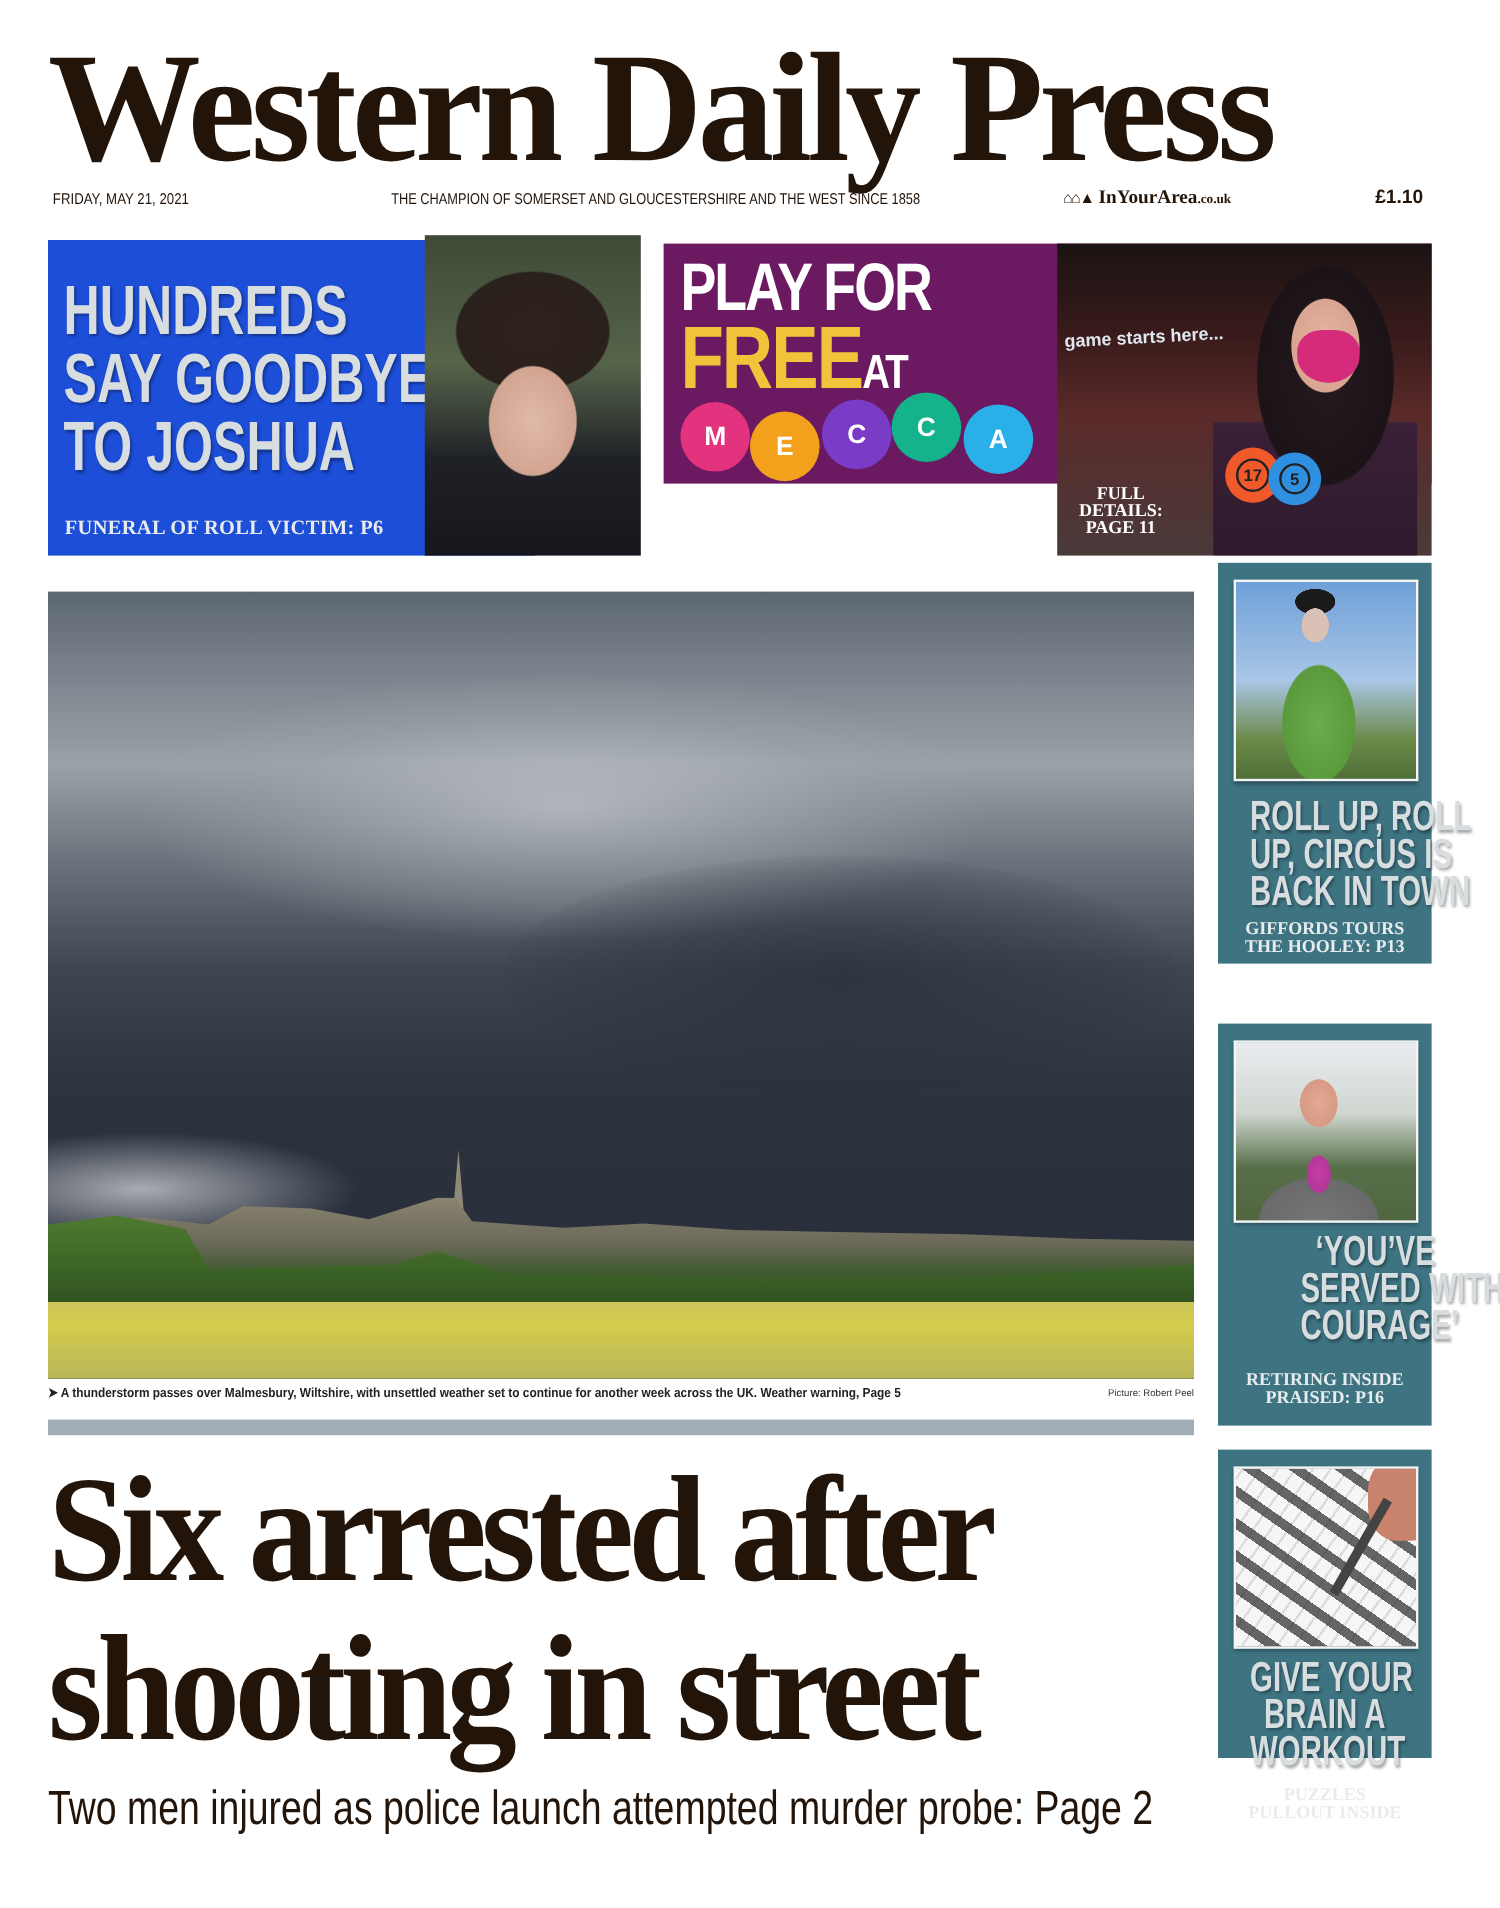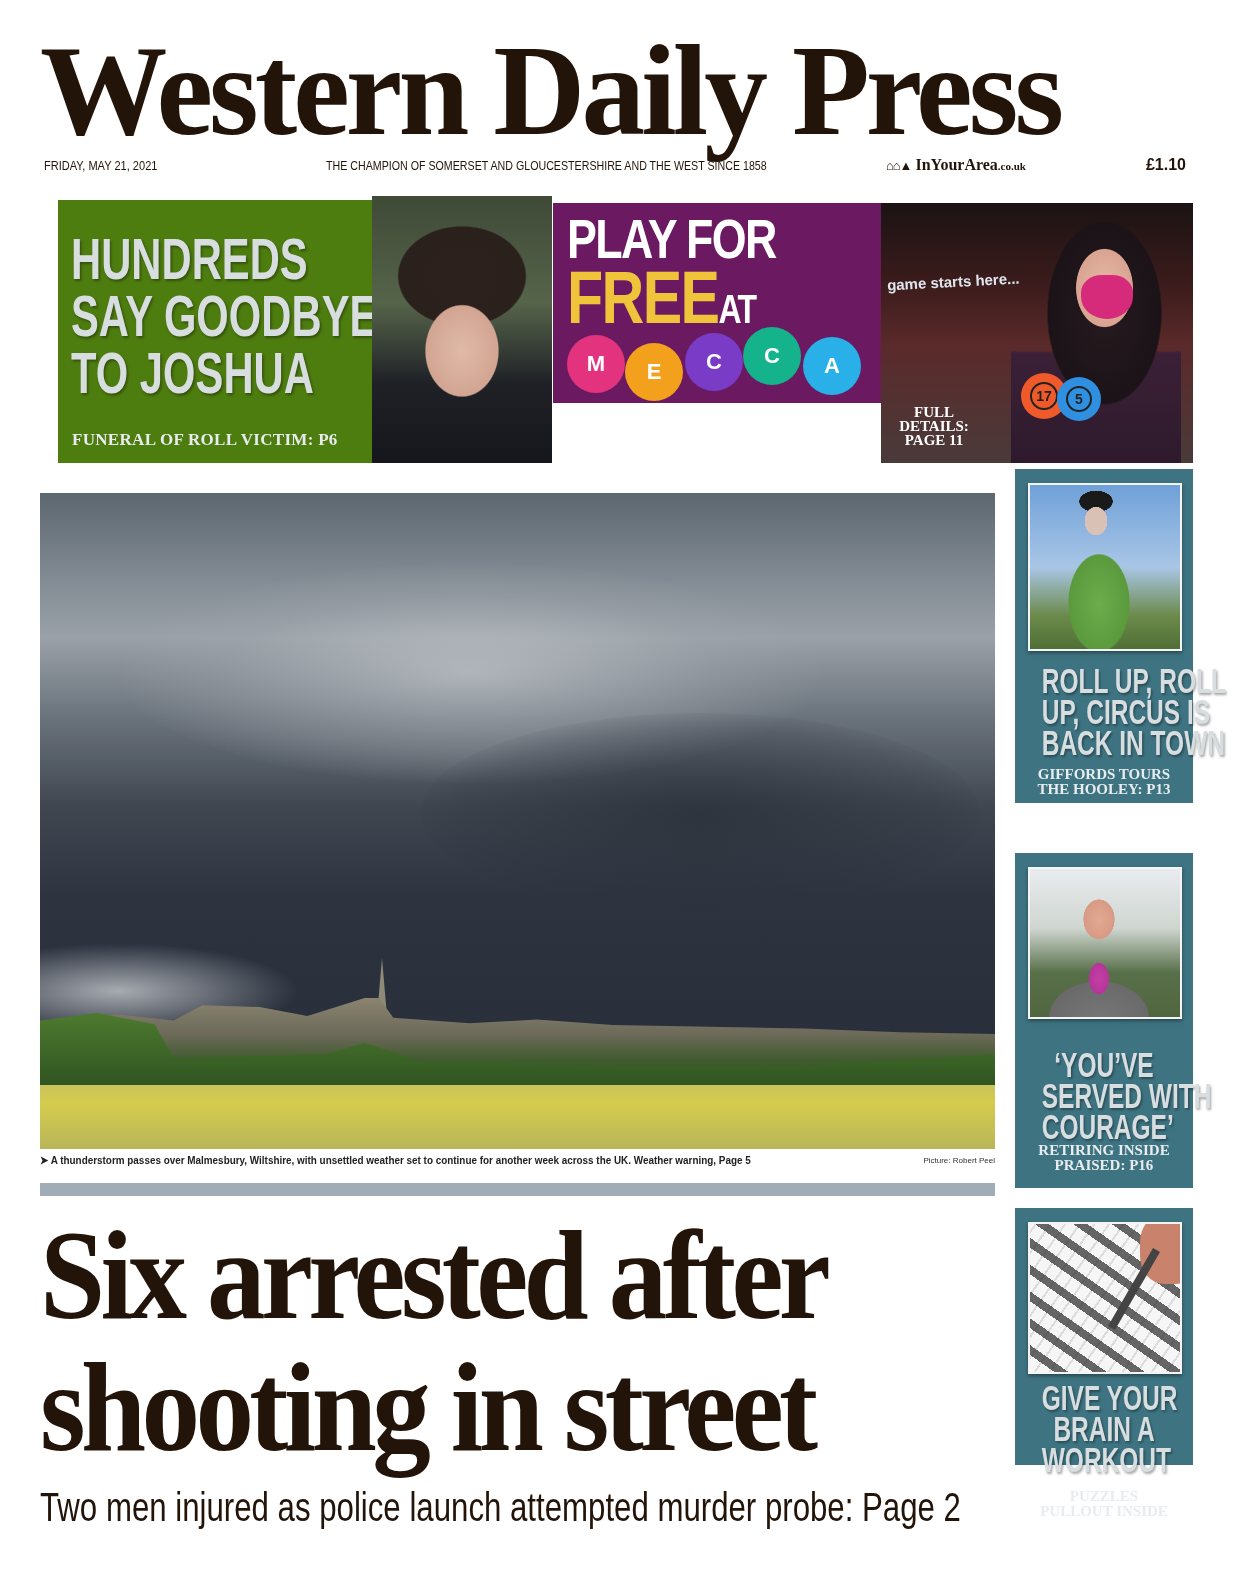--- a/index.html
+++ b/index.html
@@ -17,21 +17,21 @@
   .strapline { position: absolute; left: 40px; top: 156px; width: 1150px; height: 20px;
     font-family: "Liberation Sans", sans-serif; font-size: 13px; color: #231409; }
   .strap-date { position: absolute; left: 4px; top: 2px; transform: scaleX(0.85); transform-origin: left; }
   .strap-champion { position: absolute; left: 286px; top: 2px; transform: scaleX(0.82); transform-origin: left; white-space: nowrap; }
   .strap-inyourarea { position: absolute; left: 846px; top: 0px; font-family: "Liberation Serif", serif; font-weight: bold; font-size: 16px; white-space: nowrap; }
   .strap-inyourarea .small { font-size: 11px; font-weight: bold; text-align: center; }
   .strap-inyourarea .houses { font-size: 13px; letter-spacing: -1px; margin-right: 4px; }
   .strap-price { position: absolute; right: 4px; top: 0px; font-weight: bold; font-size: 16px; }
 
   
-  .promo-joshua { position: absolute; left: 40px; top: 200px; width: 406px; height: 263px; background: #4d7c0f; margin-left: 18px; }
+  .promo-joshua { position: absolute; left: 40px; top: 200px; width: 406px; height: 263px; background: #1d4ed8; }
   .promo-joshua .text { position: absolute; left: 13px; top: 30px; width: 300px; }
   .teal-headline { font-family: "Liberation Sans", sans-serif; font-weight: bold; color: #d8dde0;
     text-shadow: 2px 2px 3px rgba(0,0,0,0.35); transform: scaleX(0.72); transform-origin: left; white-space: nowrap; }
   .promo-joshua .teal-headline { font-size: 58px; line-height: 57px; }
   .promo-joshua .sub { position: absolute; left: 14px; top: 230px; font-family: "Liberation Serif", serif; font-weight: bold;
     font-size: 17px; color: #e8ecee; letter-spacing: 0.3px; white-space: nowrap; }
   .promo-joshua .photo { position: absolute; left: 314px; top: -4px; width: 180px; height: 267px;
     background: radial-gradient(ellipse 60px 75px at 50% 58%, #e0b9a8 0%, #d2a592 60%, transparent 62%),
                 radial-gradient(ellipse 90px 70px at 50% 30%, #2d211c 0%, #2a201c 70%, transparent 72%),
                 linear-gradient(180deg, #3f4a37 0%, #56644a 40%, #1f2127 70%, #15171d 100%); }
@@ -110,21 +110,21 @@
       linear-gradient(180deg, #6fa0d8 0%, #a9c6e6 50%, #6b8a4a 80%, #4f6f36 100%); }
   .box-circus .head { top: 196px; }
   .box-circus .sub { top: 298px; }
 
   .box-bishop { top: 853px; height: 335px; }
   .box-bishop .pic { height: 152px; background:
       radial-gradient(ellipse 22px 28px at 46% 34%, #e2a994 0%, #d89a84 70%, transparent 72%),
       radial-gradient(ellipse 14px 22px at 46% 74%, #c43fa3 0%, #b5359a 70%, transparent 72%),
       radial-gradient(ellipse 70px 50px at 46% 100%, #767676 0%, #6a6a6a 70%, transparent 72%),
       linear-gradient(180deg, #e9ecef 0%, #cfd6d0 40%, #58704a 70%, #50663f 100%); }
-  .box-bishop .head { top: 196px; }
+  .box-bishop .head { top: 174px; margin-left: 42px; }
   .box-bishop .sub { top: 290px; }
 
   .box-puzzle { top: 1208px; height: 257px; }
   .box-puzzle .pic { height: 152px; background:
       repeating-linear-gradient(35deg, transparent 0 14px, rgba(40,40,40,0.7) 14px 22px),
       repeating-linear-gradient(-55deg, #f6f6f6 0 10px, #dcdcdc 10px 12px); }
   .box-puzzle .pen { position: absolute; left: 100px; top: 20px; width: 8px; height: 90px; background: #444; transform: rotate(30deg); }
   .box-puzzle .hand { position: absolute; left: 110px; top: -10px; width: 60px; height: 70px; border-radius: 40%; background: #c9826b; }
   .box-puzzle .head { top: 174px; }
   .box-puzzle .sub { top: 281px; }

